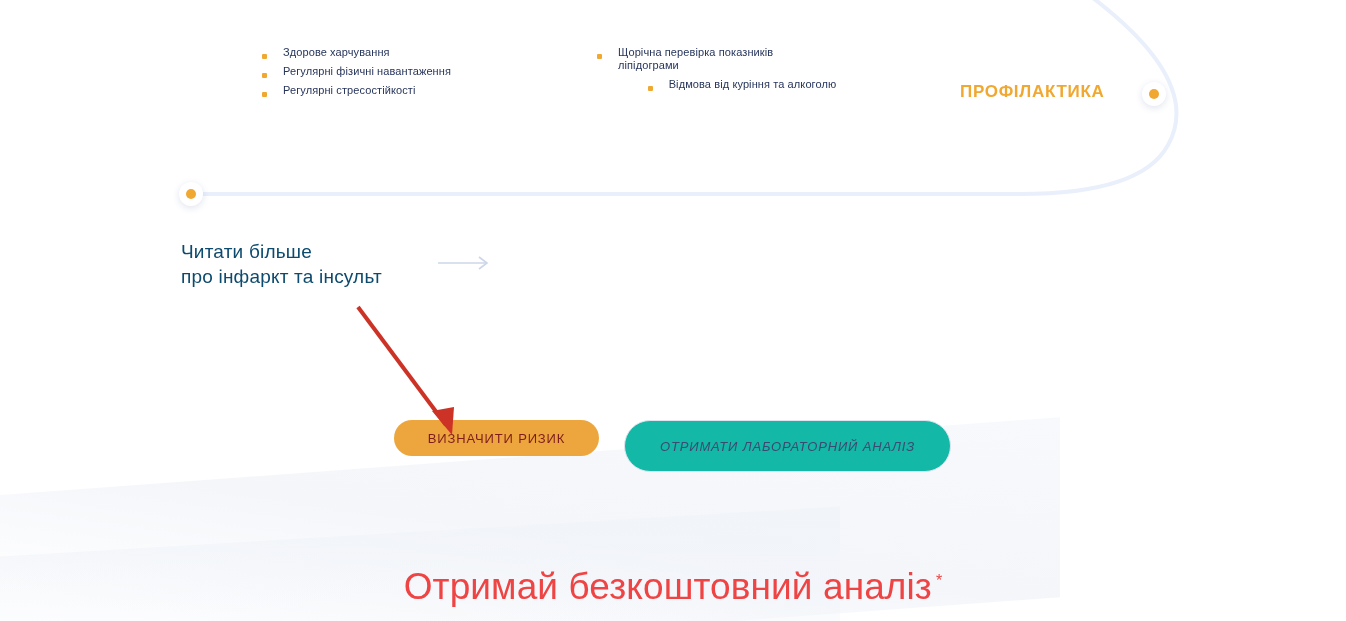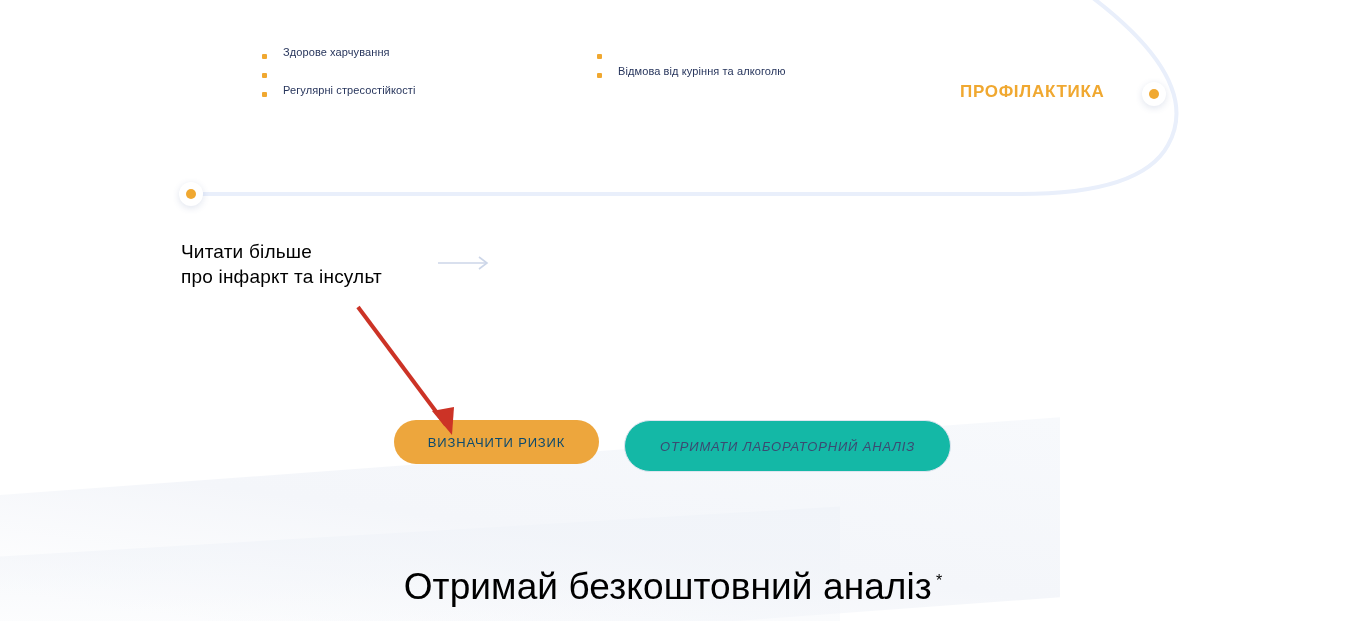--- a/index.html
+++ b/index.html
@@ -82,57 +82,57 @@
     letter-spacing:0.7px;
     color:#f0a830;
   }
 
   
   #readmore {
     position:absolute;
     left:181px; top:239px;
     font-size:19px;
     line-height:1.32;
-    color:#000000;
+    color:#0c4a6e;
     white-space:pre-line;
     letter-spacing:0.2px;
   }
   #readmore-arrow { position:absolute; left:436px; top:253px; width:56px; height:20px; }
 
   
   .btn {
     position:absolute;
     display:flex; align-items:center; justify-content:center;
     border-radius:999px;
     font-size:13px;
     letter-spacing:0.85px;
     cursor:pointer;
     user-select:none;
   }
   #btn-primary {
-    left:394px; top:420px; width:205px; height:44px;
+    left:394px; top:420px; width:205px; height:36px;
     background:#eda63d;
-    color:#0c4a6e;
+    color:#7f1d1d;
     border:none;
   }
   #btn-secondary {
     left:624px; top:420px; width:327px; height:52px;
     background:#14b8a6;
     color:#3b4a72;
     border:1px solid #dfe5f0;
     font-style:italic;
   }
 
   
   #bottom-heading {
     position:absolute;
     left:0; top:566px; width:1346px;
     text-align:center;
     font-size:37px;
-    color:#000000;
+    color:#ef4444;
     letter-spacing:0.1px;
   }
   #bottom-heading sup { font-size:16px; vertical-align:super; margin-left:4px; }
 
   
   #annot-arrow { position:absolute; left:340px; top:295px; width:140px; height:150px; }
 </style>
 </head>
 <body>
 
@@ -152,32 +152,35 @@
     <i></i>
   </div>
 
   <div class="bullets" id="bullets-left">
     <div class="bullet-row">
       <span class="dot"></span>
       <span class="txt">Здорове харчування</span>
     </div>
     <div class="bullet-row">
       <span class="dot"></span>
+      <span class="txt">Регулярні фізичні навантаження</span>
     </div>
     <div class="bullet-row">
       <span class="dot"></span>
       <span class="txt">Регулярні стресостійкості</span>
     </div>
   </div>
 
   <div class="bullets" id="bullets-right">
     <div class="bullet-row">
       <span class="dot"></span>
-    </div>
-    <div class="bullet-row" style="margin-top:6px;">
+      <span class="txt">Щорічна перевірка показників
+ліпідограми</span>
+    </div>
+    <div class="bullet-row" style="margin-top:6px;justify-content:center;">
       <span class="dot"></span>
       <span class="txt">Відмова від куріння та алкоголю</span>
     </div>
   </div>
 
   <div id="section-tag">ПРОФІЛАКТИКА</div>
 
   <div id="readmore">Читати більше
 про інфаркт та інсульт</div>
   <svg id="readmore-arrow" viewBox="0 0 56 20">

